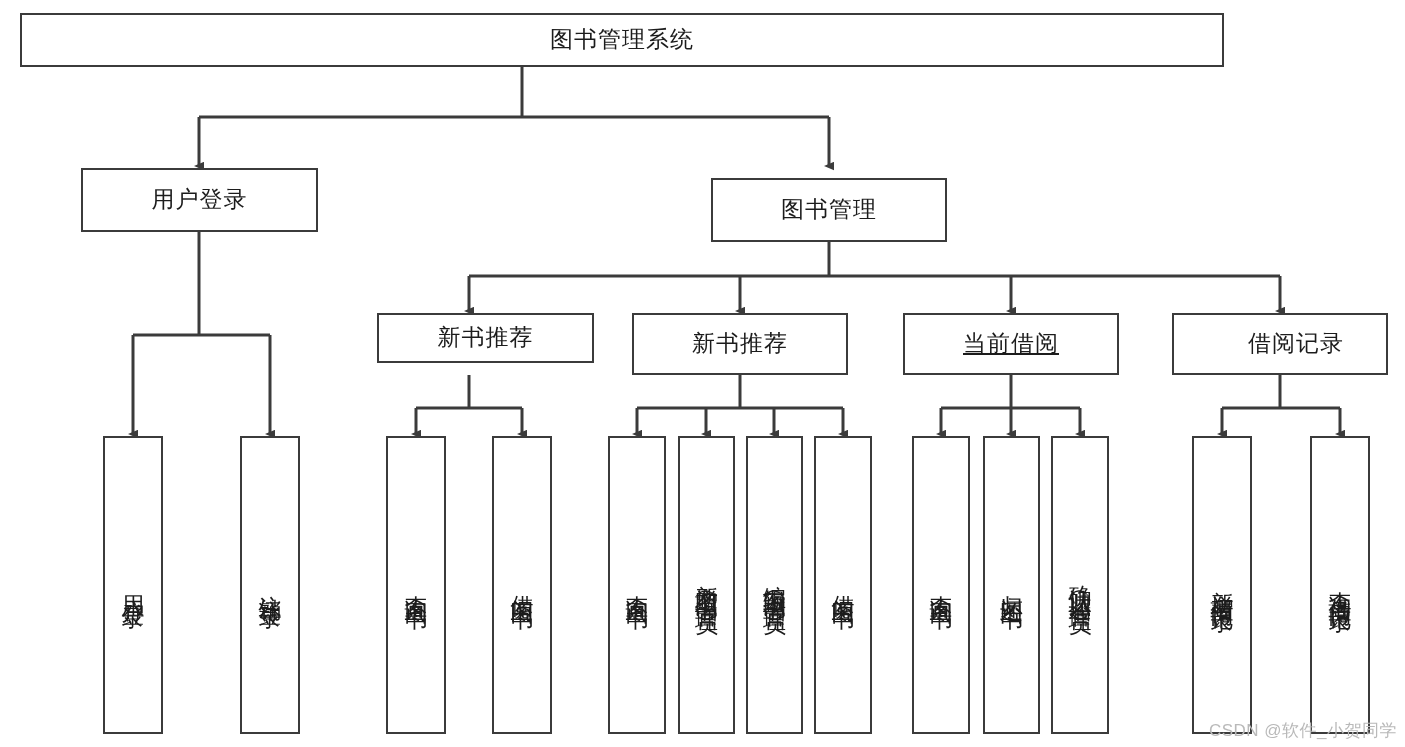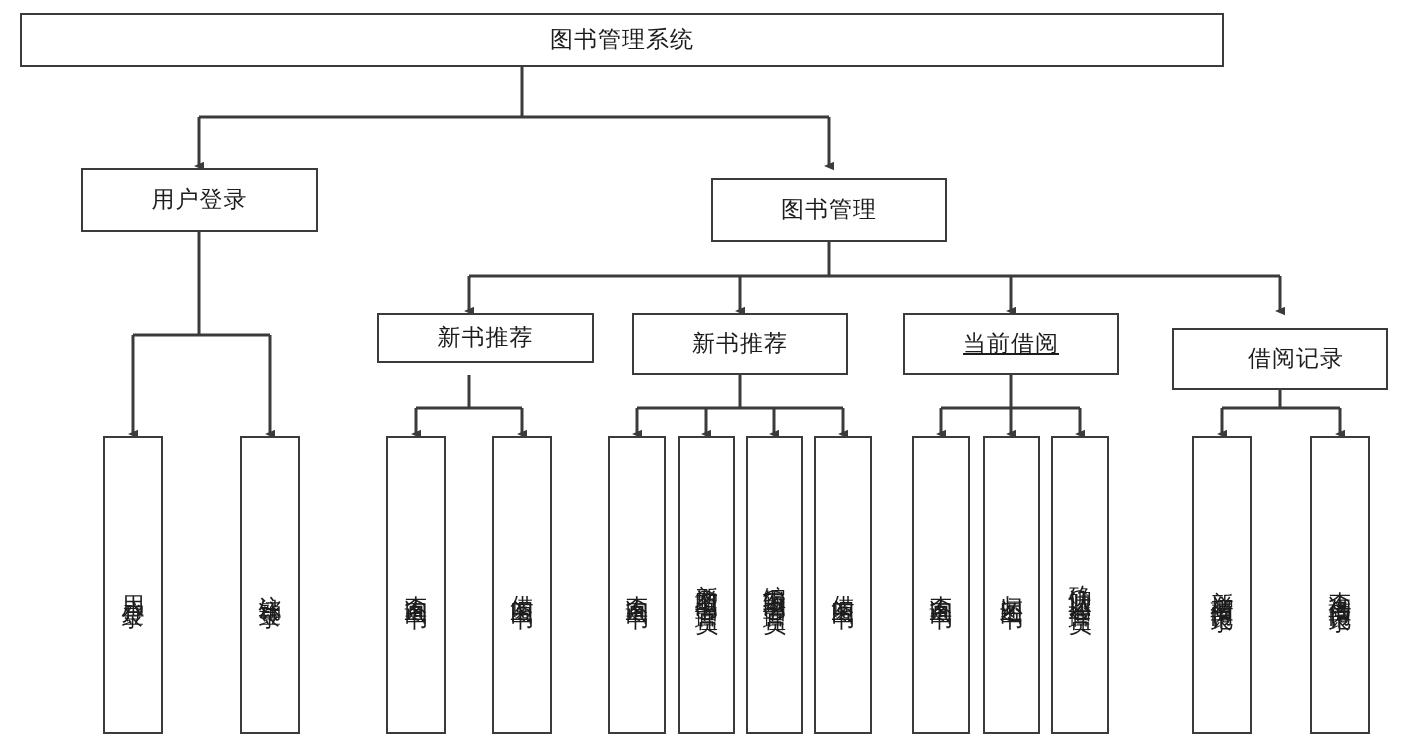--- a/index.html
+++ b/index.html
@@ -136,21 +136,21 @@
 
   <div class="node horiz" style="left:377px; top:313px; width:217px; height:50px;">
     <span>新书推荐</span>
   </div>
   <div class="node horiz" style="left:632px; top:313px; width:216px; height:62px;">
     <span>新书推荐</span>
   </div>
   <div class="node horiz" style="left:903px; top:313px; width:216px; height:62px;text-decoration:underline;">
     <span>当前借阅</span>
   </div>
-  <div class="node horiz" style="left:1172px; top:328px; width:216px; height:62px;padding-left:32px;">
+  <div class="node horiz" style="left:1172px; top:313px; width:216px; height:62px;padding-left:32px;">
     <span>借阅记录</span>
   </div>
 
   <div class="node vert" style="left:103px; top:436px; width:60px; height:298px;">
     <span class="vtext">用户登录</span>
   </div>
   <div class="node vert" style="left:240px; top:436px; width:60px; height:298px;">
     <span class="vtext">注销登录</span>
   </div>
 
@@ -184,14 +184,15 @@
     <span class="vtext">确认归还（管理员）</span>
   </div>
 
   <div class="node vert" style="left:1192px; top:436px; width:60px; height:298px;">
     <span class="vtext">新增借阅记录</span>
   </div>
   <div class="node vert" style="left:1310px; top:436px; width:60px; height:298px;">
     <span class="vtext">查询借阅记录</span>
   </div>
 
+  <div class="watermark">CSDN @软件_小贺同学</div>
 
 </div>
 
 </body></html>

